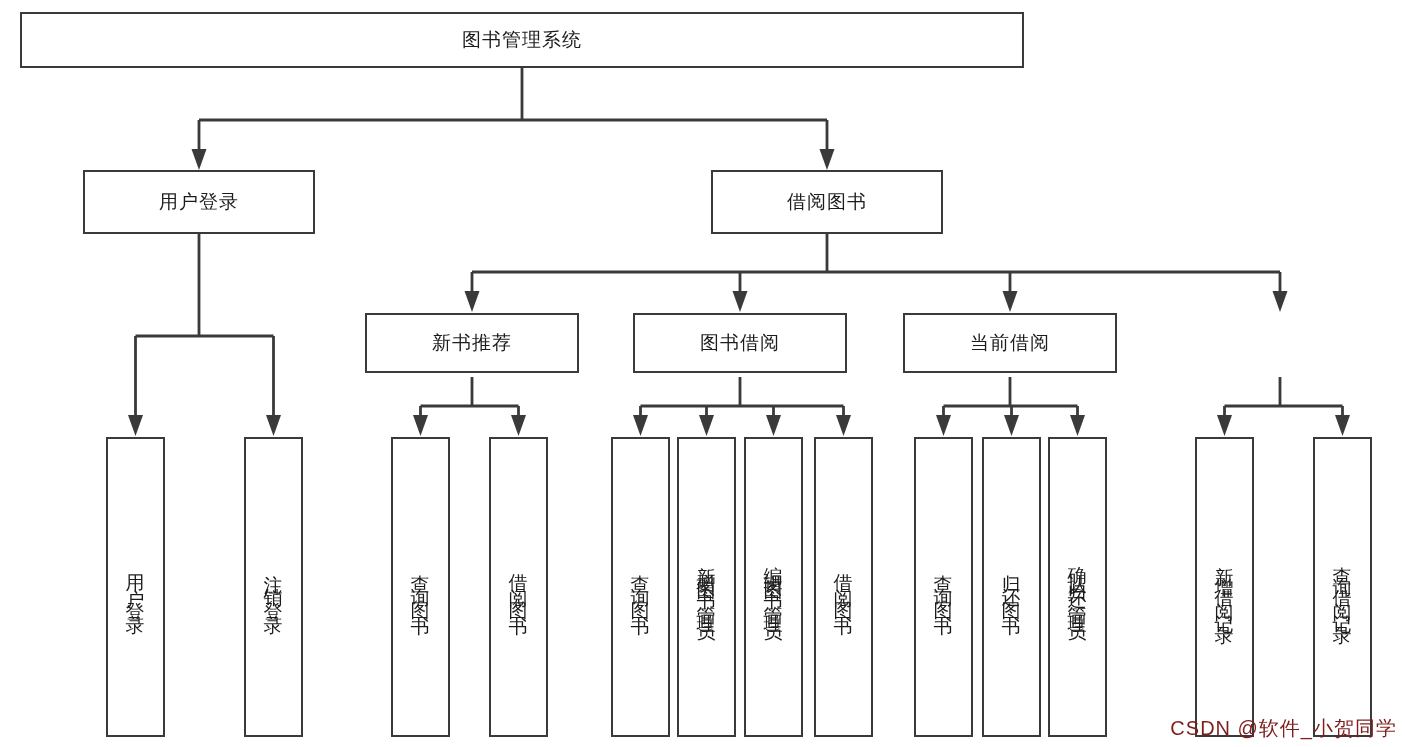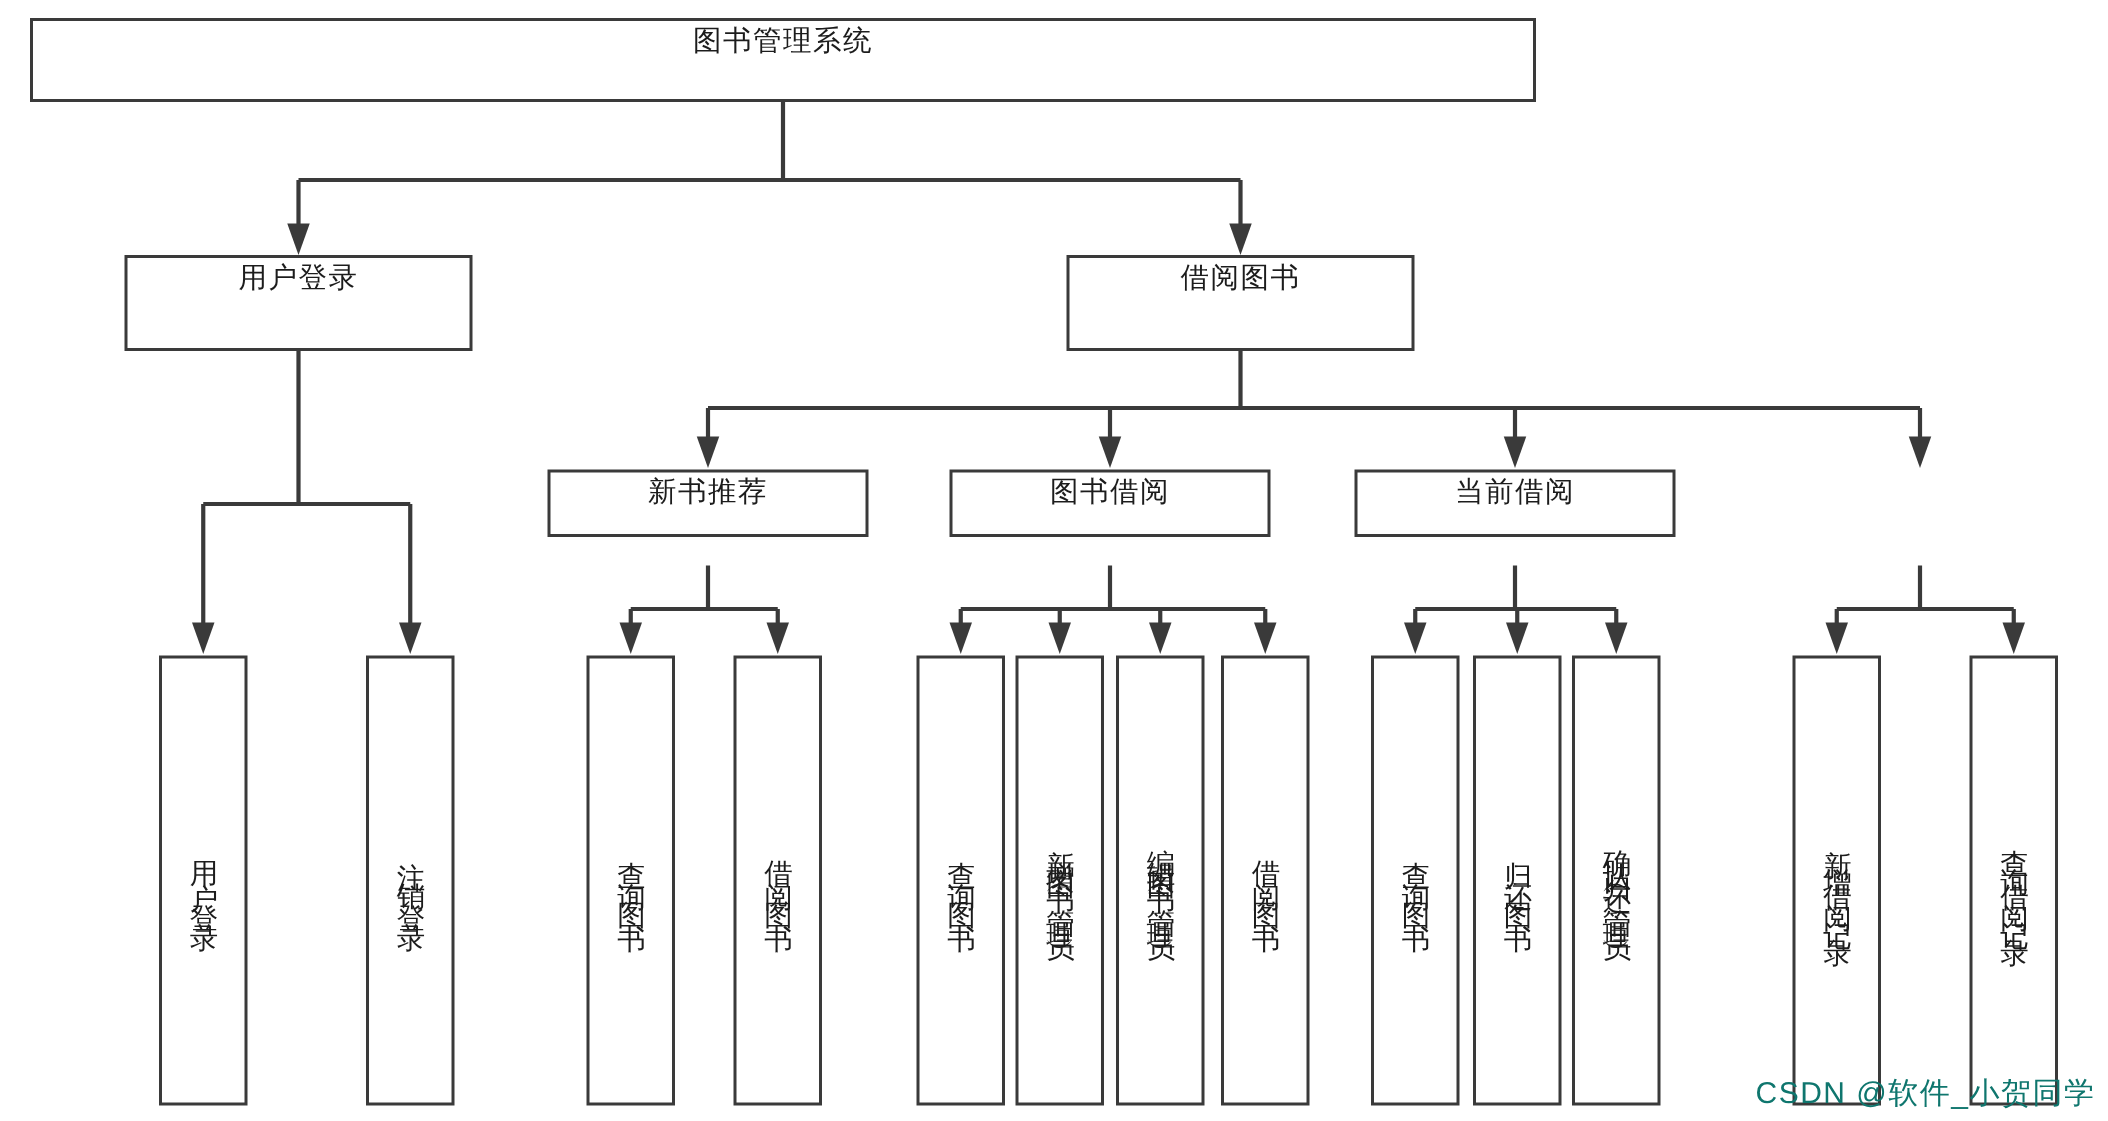--- a/index.html
+++ b/index.html
@@ -10,48 +10,48 @@
     font-family:"Liberation Sans","DejaVu Sans",sans-serif;
     overflow:hidden;
   }
   .wires{position:absolute;left:0;top:0;width:1405px;height:747px;z-index:1;}
   .node{
     position:absolute;
     box-sizing:border-box;
     background:#ffffff;
     border:2.5px solid #3a3a3a;
     color:#1c1c1c;
-    display:flex;align-items:flex-start;justify-content:center;
+    display:flex;align-items:center;justify-content:center;
     z-index:2;
     letter-spacing:1px;
   }
   .lvl1{left:20px;top:12px;width:1004px;height:56px;font-size:19px;}
   .lvl2{top:170px;width:232px;height:64px;font-size:19px;}
-  .lvl3{top:313px;width:214px;height:45px;font-size:19px;}
+  .lvl3{top:313px;width:214px;height:60px;font-size:19px;}
   .leaf{
     position:absolute;top:437px;width:59px;height:300px;
     box-sizing:border-box;background:#ffffff;border:2.5px solid #3a3a3a;
     display:flex;align-items:center;justify-content:center;
     z-index:2;color:#1c1c1c;
   }
   .leaf span{
     writing-mode:vertical-rl;
     text-orientation:mixed;
     font-size:19px;
     letter-spacing:14px;
     line-height:1;
     white-space:nowrap;
   }
   .leaf.long span{letter-spacing:12px;}
   .leaf.tight span{letter-spacing:8px;}
   .watermark{
     position:absolute;
     right:8px;top:715px;
     font-size:20px;
-    color:#0f766e;
+    color:#7f1d1d;
     z-index:5;
     letter-spacing:1px;
     white-space:nowrap;
   }
 </style>
 </head>
 <body>
 
 <div class="stage">
 

